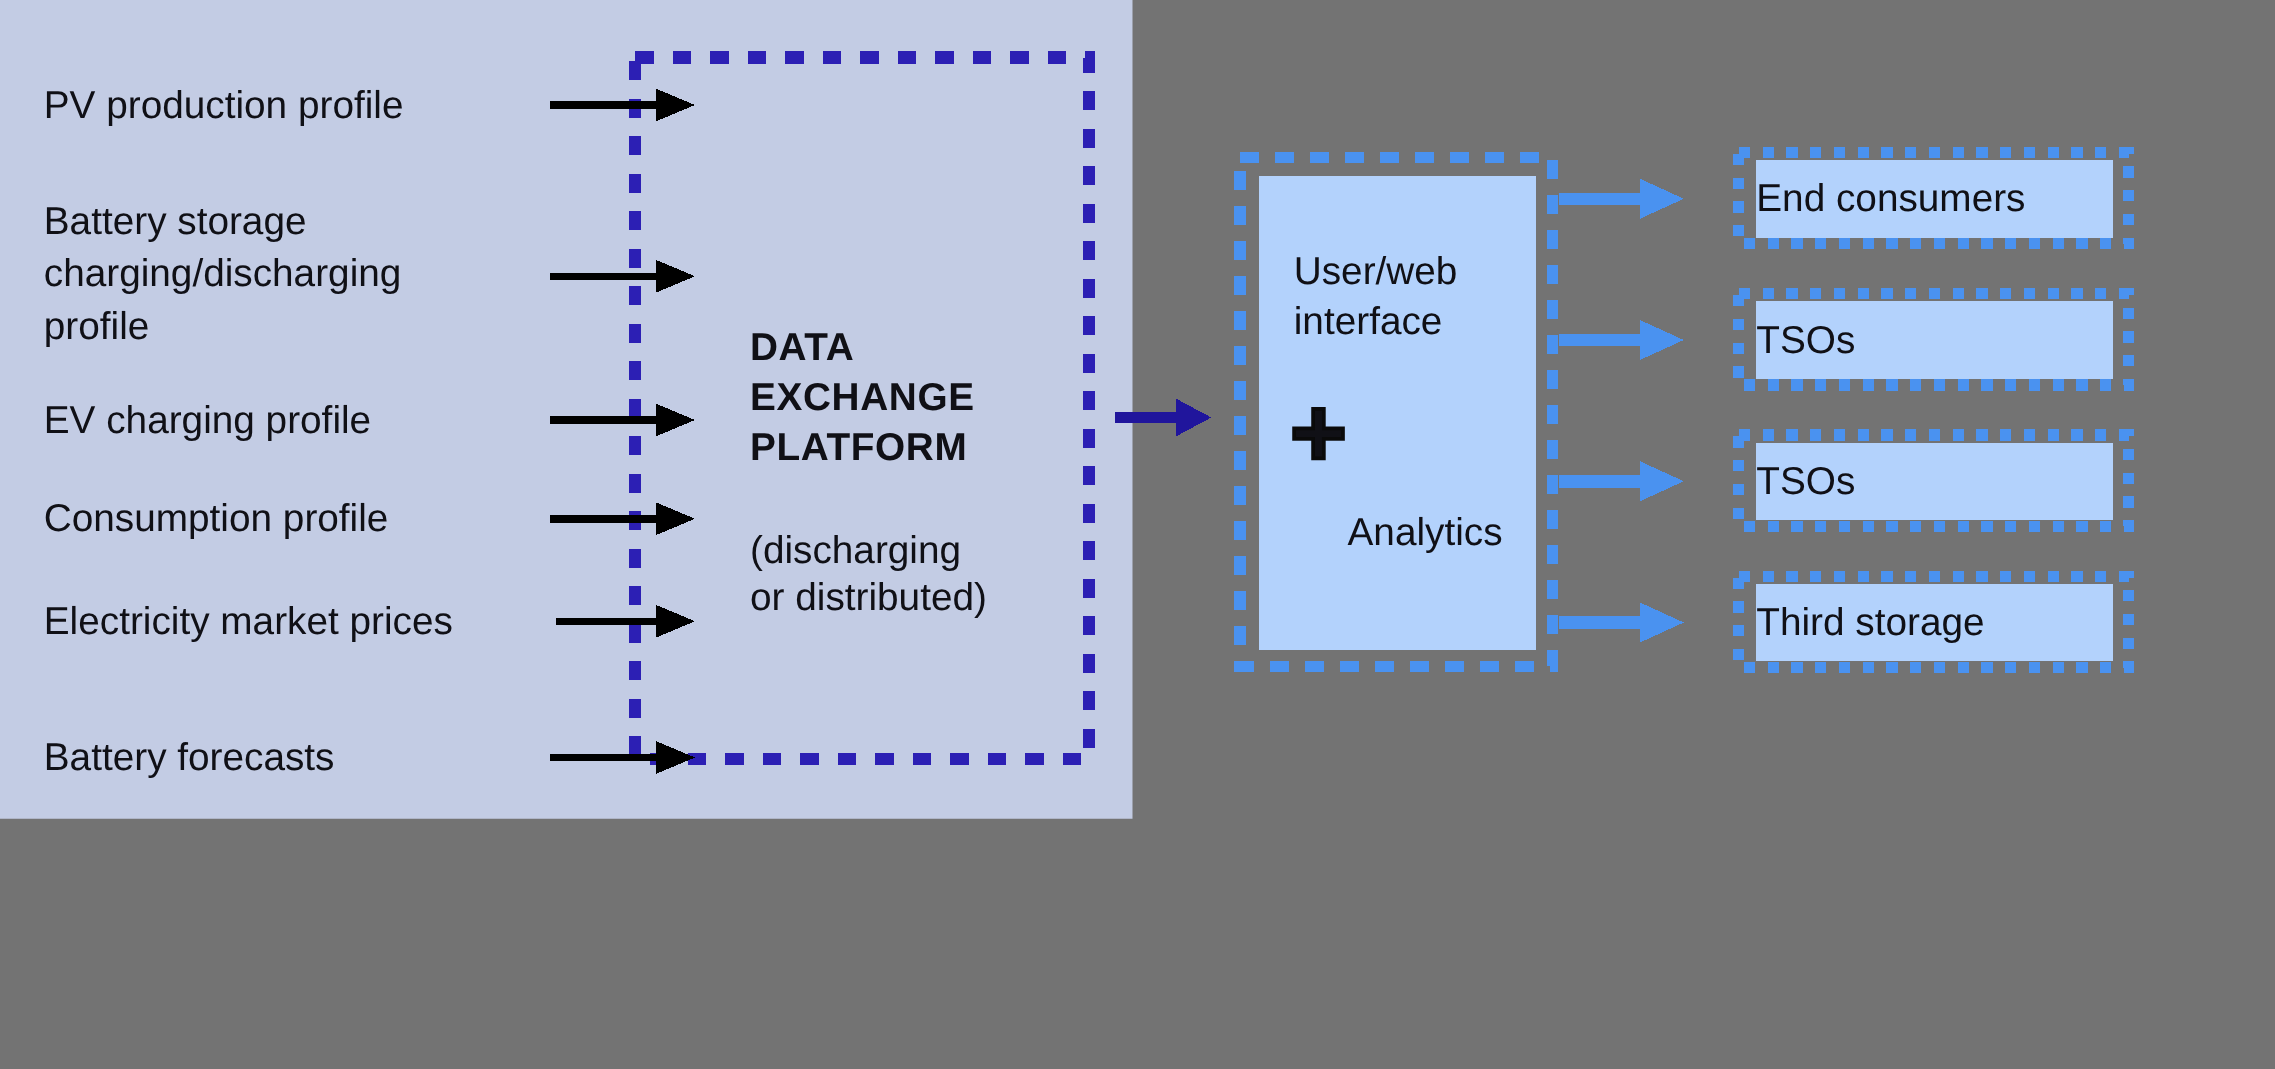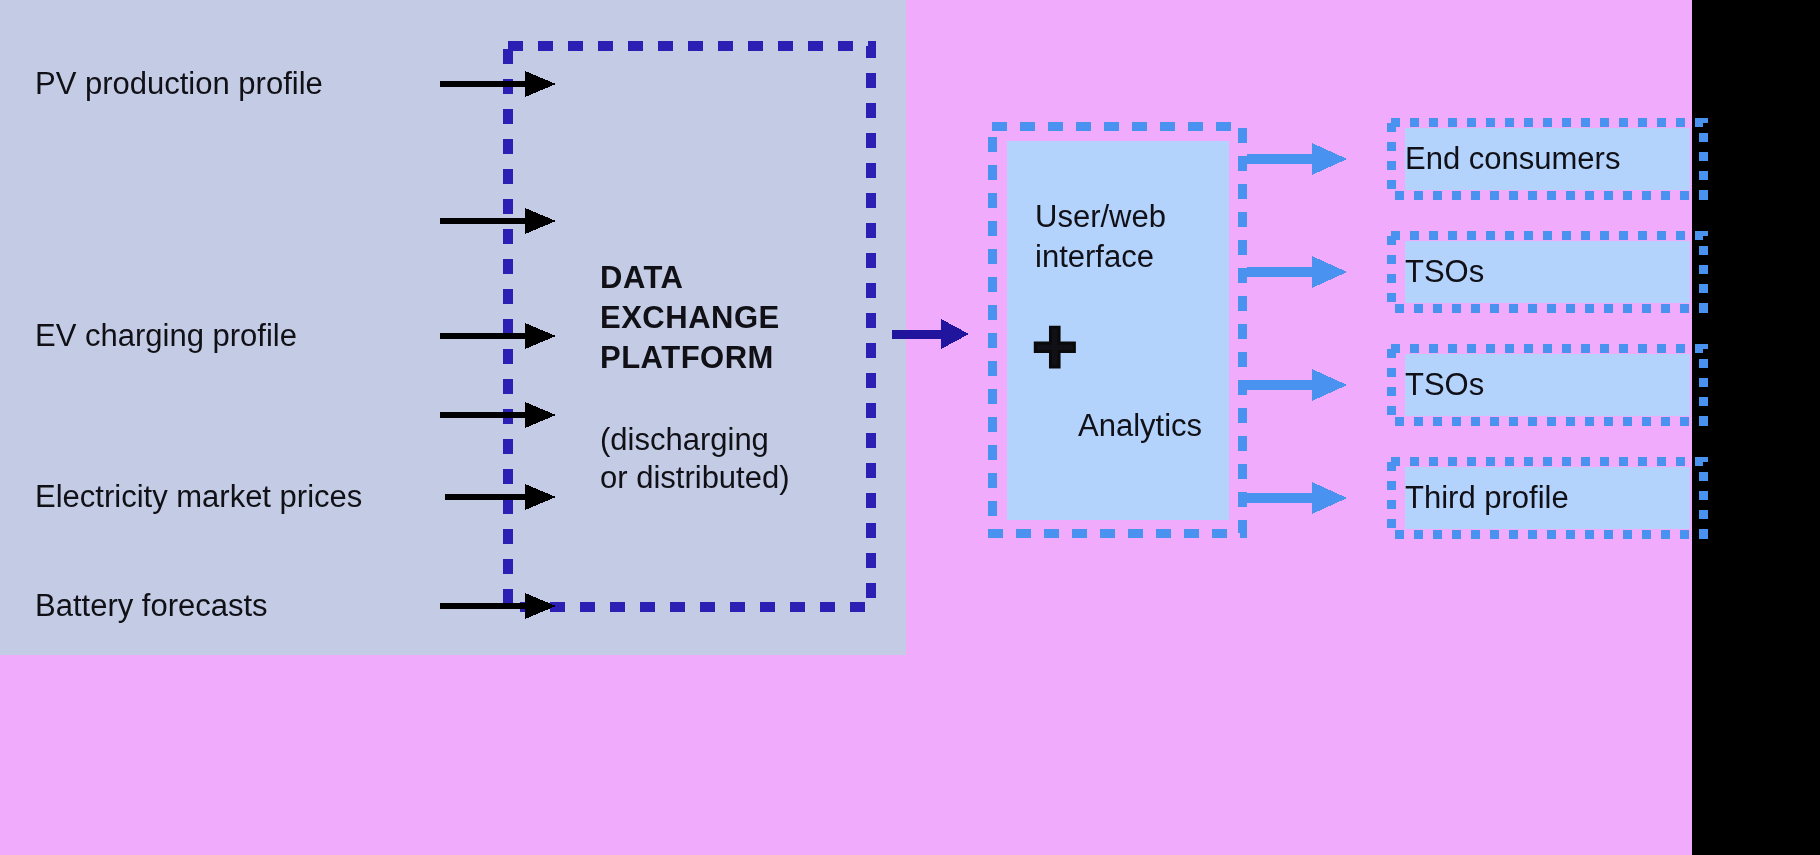--- a/index.html
+++ b/index.html
@@ -6,23 +6,23 @@
     margin: 0;
     padding: 0;
     background: #000000;
     width: 1820px;
     height: 855px;
     overflow: hidden;
     font-family: "Liberation Sans", "DejaVu Sans", sans-serif;
   }
   .stage {
     position: relative;
-    width: 1692px;
+    width: 1820px;
     height: 855px;
-    background: #f0abfc;
+    background: #737373;
   }
   .inputs-panel {
     position: absolute;
     left: 0; top: 0;
     width: 906px; height: 655px;
     background: #c3cce4;
   }
   svg.overlay {
     position: absolute;
     left: 0; top: 0;
@@ -121,33 +121,37 @@
 
       <rect x="1391" y="348" width="312" height="73" fill="none" stroke="#4a92f0" stroke-width="9" stroke-dasharray="9 10"></rect>
       <rect x="1405" y="354" width="285" height="62" fill="#b3d2fc"></rect>
 
       <rect x="1391" y="461" width="312" height="73" fill="none" stroke="#4a92f0" stroke-width="9" stroke-dasharray="9 10"></rect>
       <rect x="1405" y="467" width="285" height="62" fill="#b3d2fc"></rect>
     </g>
   </svg>
 
   <div class="txt input-label" style="top:63px">PV production profile</div>
+  <div class="txt input-label" style="top:156px">Battery storage
+charging/discharging
+profile</div>
   <div class="txt input-label" style="top:315px">EV charging profile</div>
+  <div class="txt input-label" style="top:394px">Consumption profile</div>
   <div class="txt input-label" style="top:476px">Electricity market prices</div>
   <div class="txt input-label" style="top:585px">Battery forecasts</div>
 
   <div class="txt platform-title">DATA
 EXCHANGE
 PLATFORM</div>
   <div class="txt platform-subtitle">(discharging
 or distributed)</div>
 
   <div class="txt interface-label">User/web
 interface</div>
   <div class="txt plus-sign">+</div>
   <div class="txt analytics-label">Analytics</div>
 
   <div class="txt output-label" style="top:138px">End consumers</div>
   <div class="txt output-label" style="top:251px">TSOs</div>
   <div class="txt output-label" style="top:364px">TSOs</div>
-  <div class="txt output-label" style="top:477px">Third profile</div>
+  <div class="txt output-label" style="top:477px">Third storage</div>
 
 </div>
 
 </body></html>

